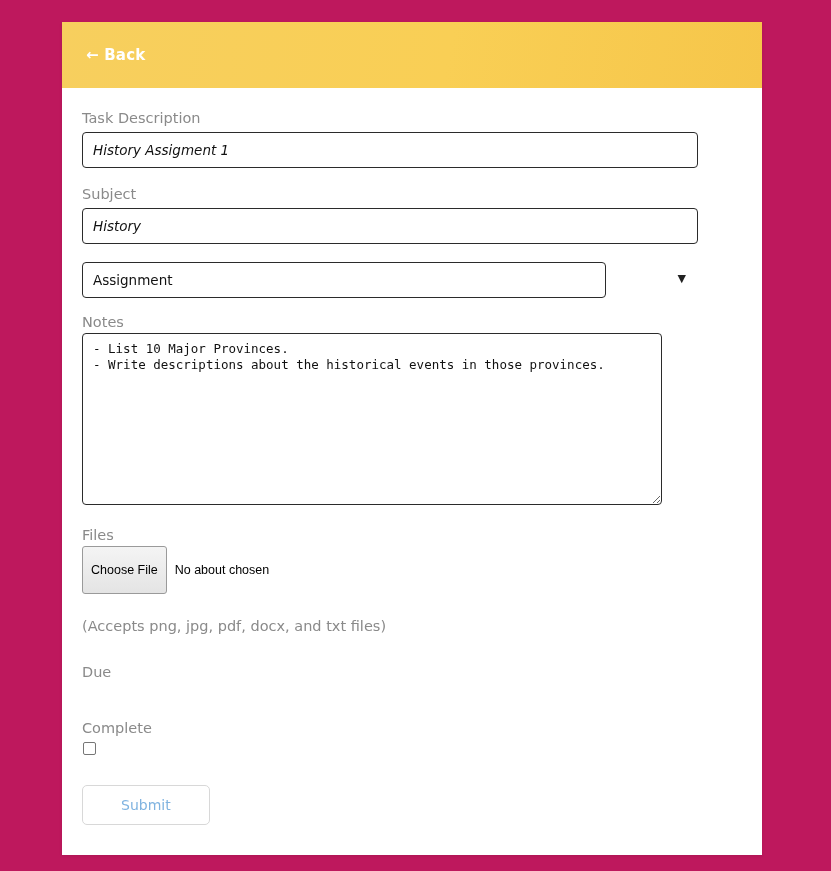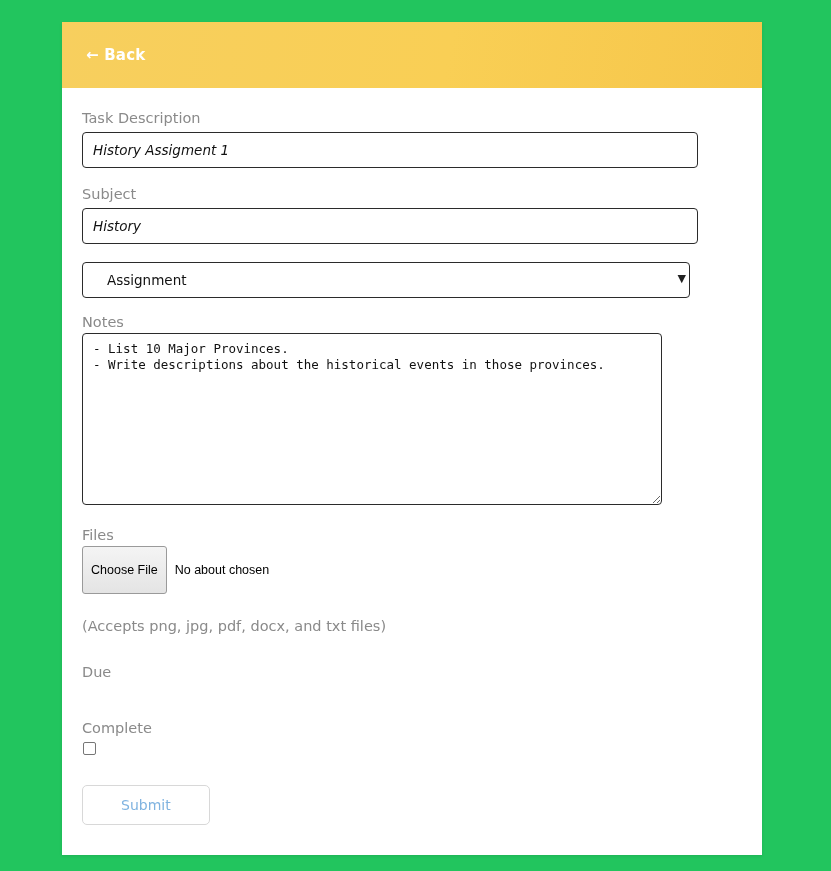--- a/index.html
+++ b/index.html
@@ -10,21 +10,21 @@
     width: 831px;
     height: 871px;
     background: #f7f7f7;
     font-family: "DejaVu Sans", sans-serif;
     overflow: hidden;
   }
   .page {
     position: relative;
     width: 831px;
     height: 871px;
-    background: #22c55e;
+    background: #be185d;
   }
   .card {
     position: absolute;
     left: 62px;
     top: 22px;
     width: 700px;
     background: #ffffff;
     box-shadow: 0 1px 3px rgba(0,0,0,0.10);
   }
   .card-header {
@@ -72,23 +72,23 @@
     font-style: italic;
   }
   .select-wrap {
     position: relative;
     width: 616px;
   }
   select.select-input {
     -webkit-appearance: none;
     appearance: none;
     box-sizing: border-box;
-    width: 608px;
+    width: 524px;
     height: 36px;
-    padding: 6px 28px 6px 24px;
+    padding: 6px 28px 6px 10px;
     font-size: 13.5px;
     font-family: "DejaVu Sans", sans-serif;
     color: #111;
     border: 1px solid #2b2b2b;
     border-radius: 4px;
     background: #fff;
     outline: none;
   }
   .select-chevron {
     position: absolute;

